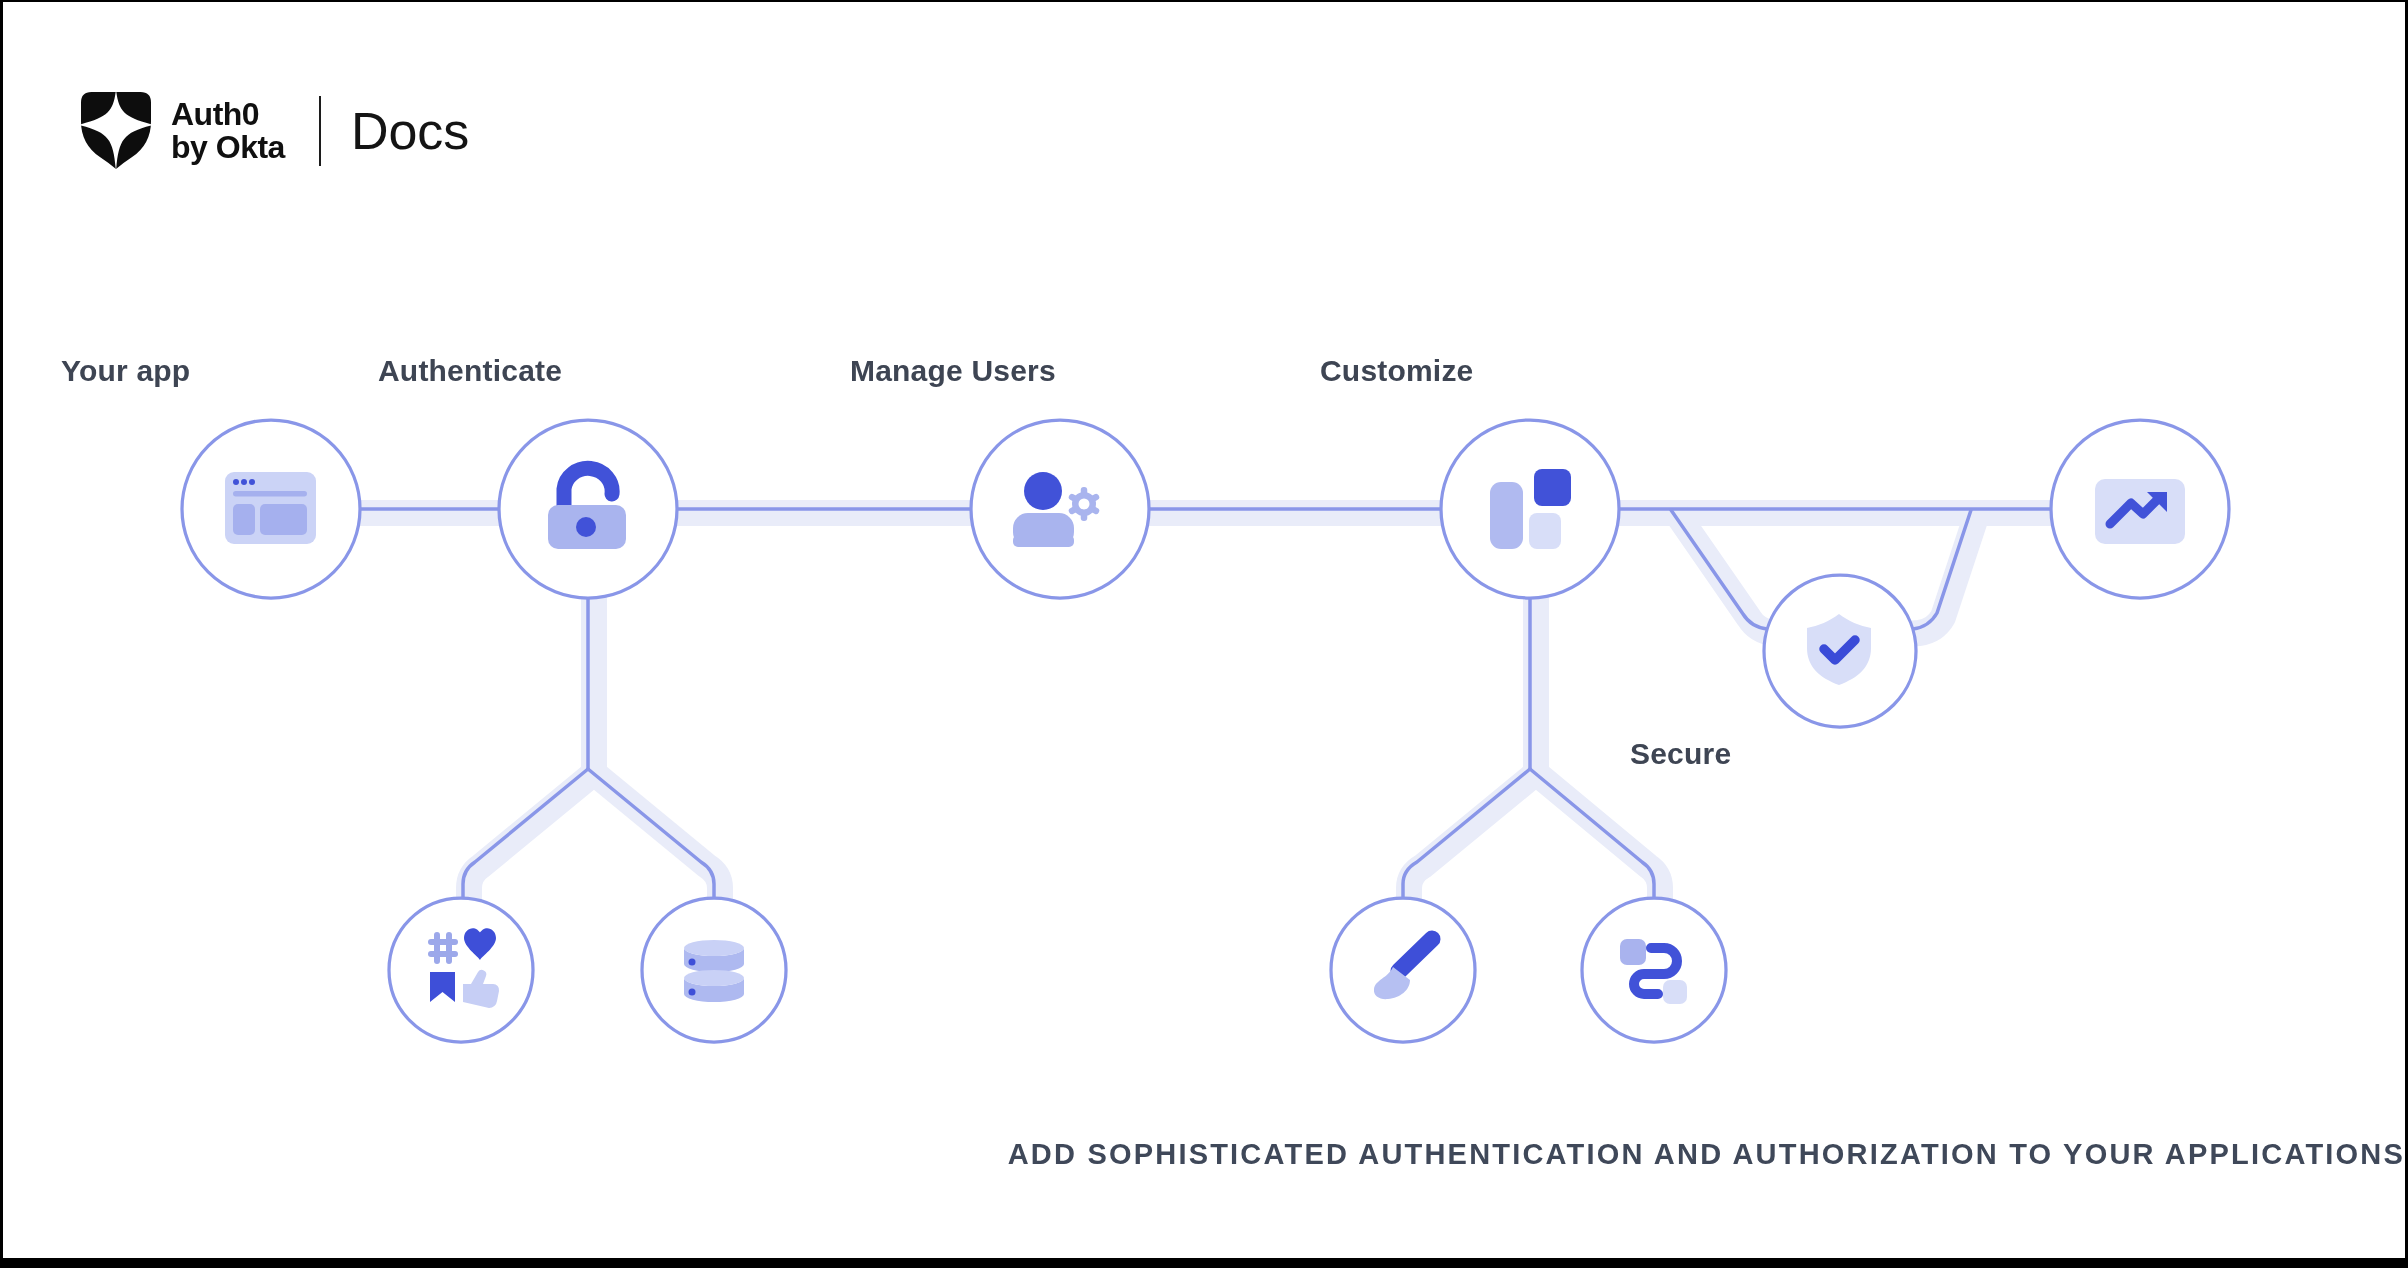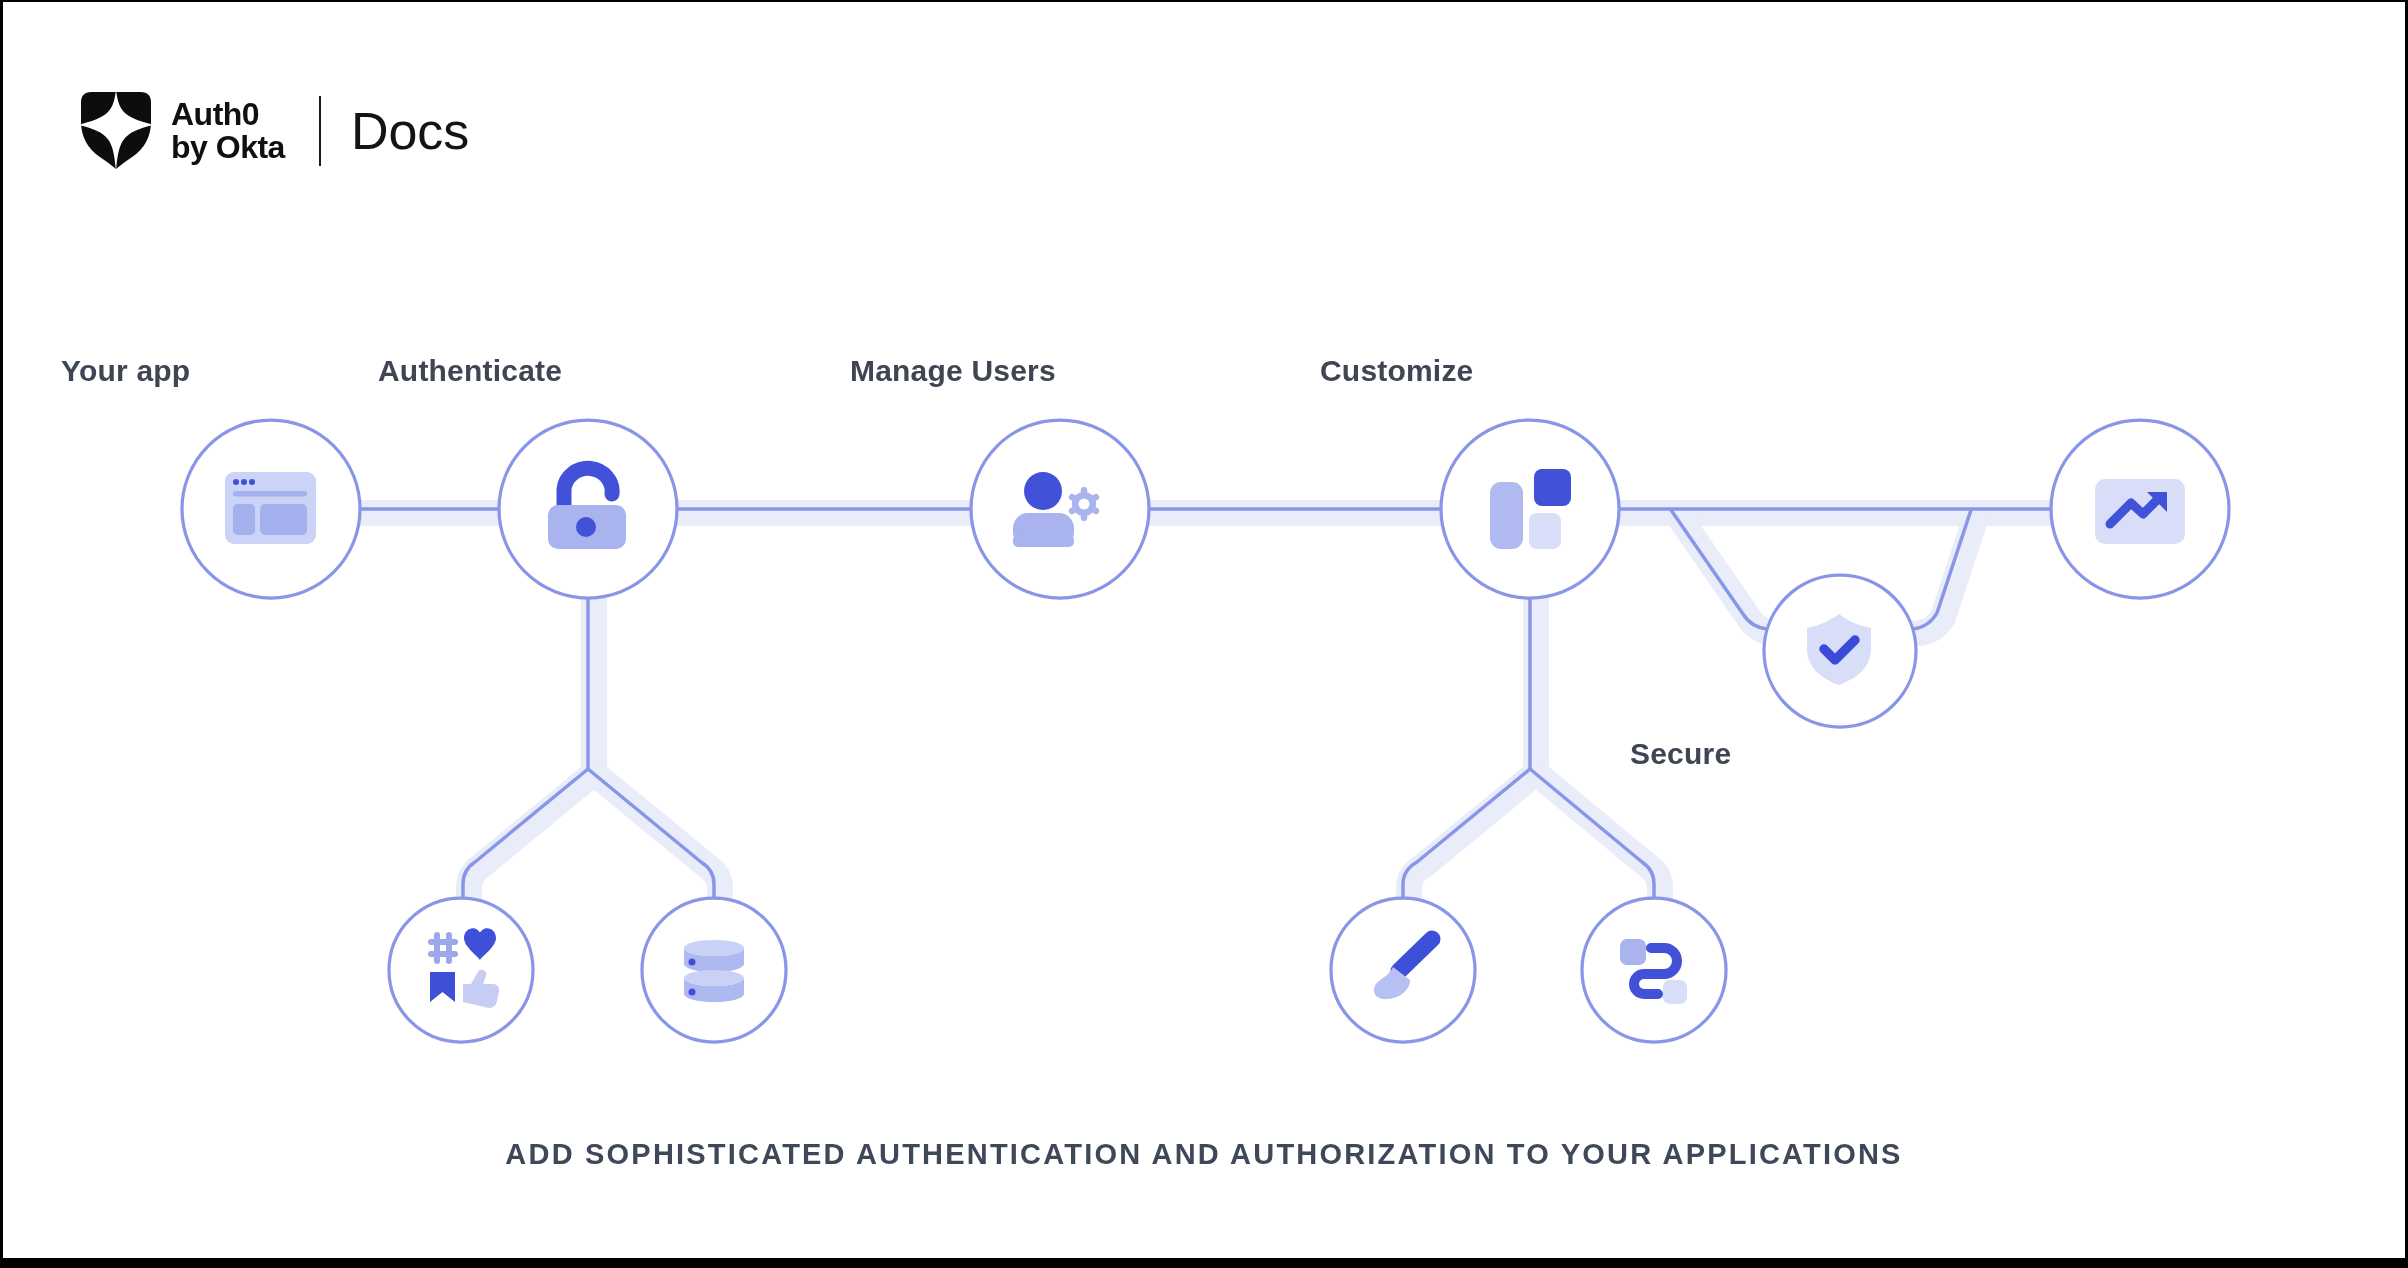--- a/index.html
+++ b/index.html
@@ -20,21 +20,21 @@
   .product-name { font-size:52px; font-weight:400; color:#141414; letter-spacing:0px; }
   
   .node-label {
     position:absolute; top:352px; width:420px; transform:translateX(-50%);
     text-align:left; font-size:30px; font-weight:700; color:#3e4553; letter-spacing:0.2px;
   }
   .node-label.secure { top:735px; }
   .diagram-svg { position:absolute; left:0; top:0; }
   
   .tagline {
-    position:absolute; top:1136px; left:0; width:100%; text-align:center;
+    position:absolute; top:1136px; left:0; width:100%; text-align:right;
     font-size:29px; font-weight:700; letter-spacing:2.2px; color:#3f4859;
   }
 </style>
 </head>
 <body>
 
 <div class="page">
 
   <div class="header">
     <svg class="logo-shield" viewBox="0 0 100 110">

